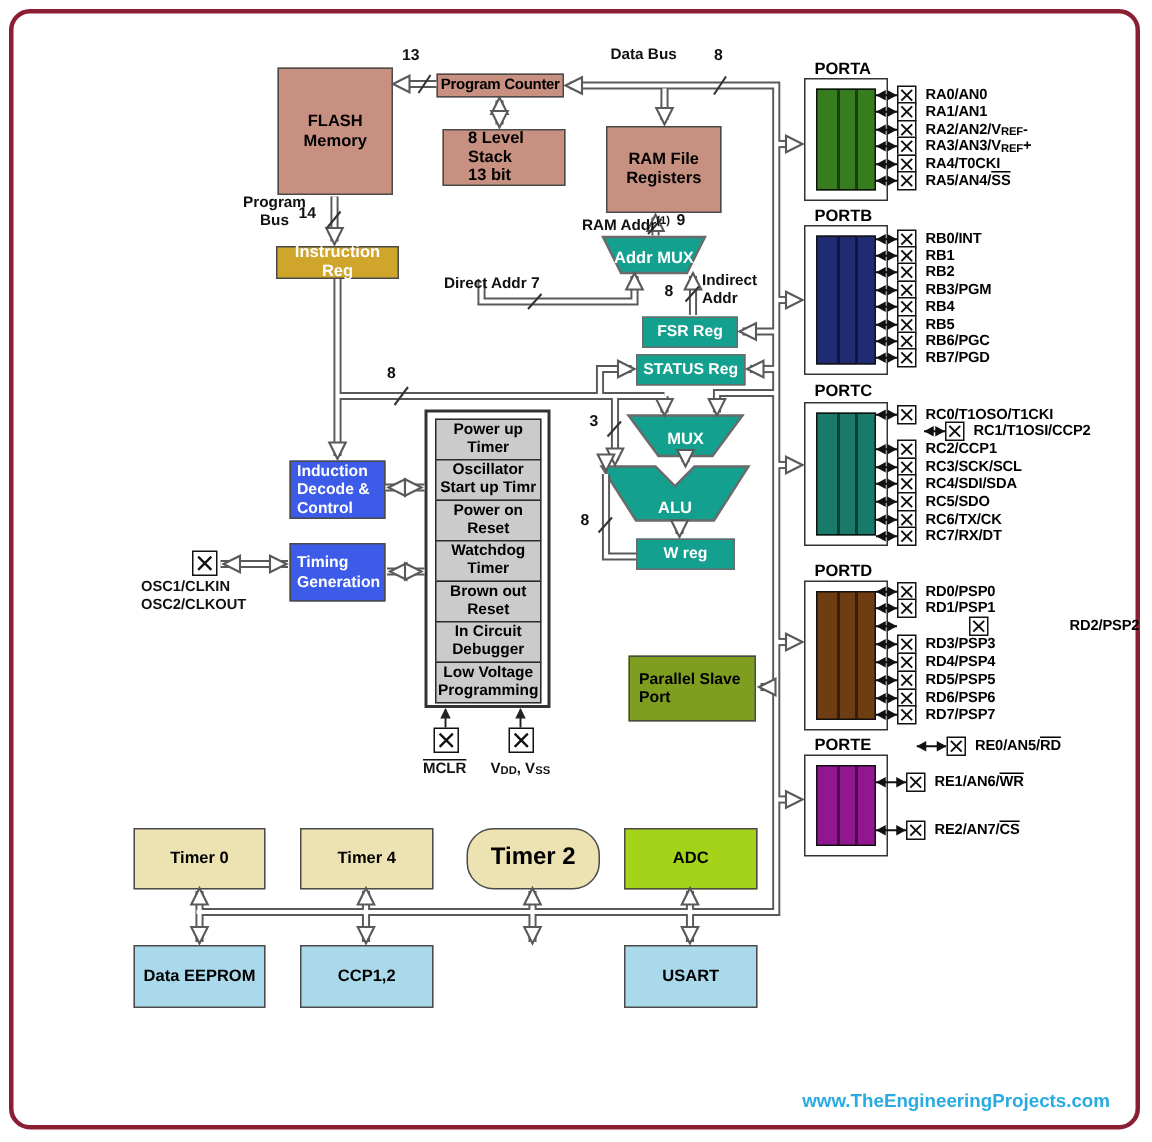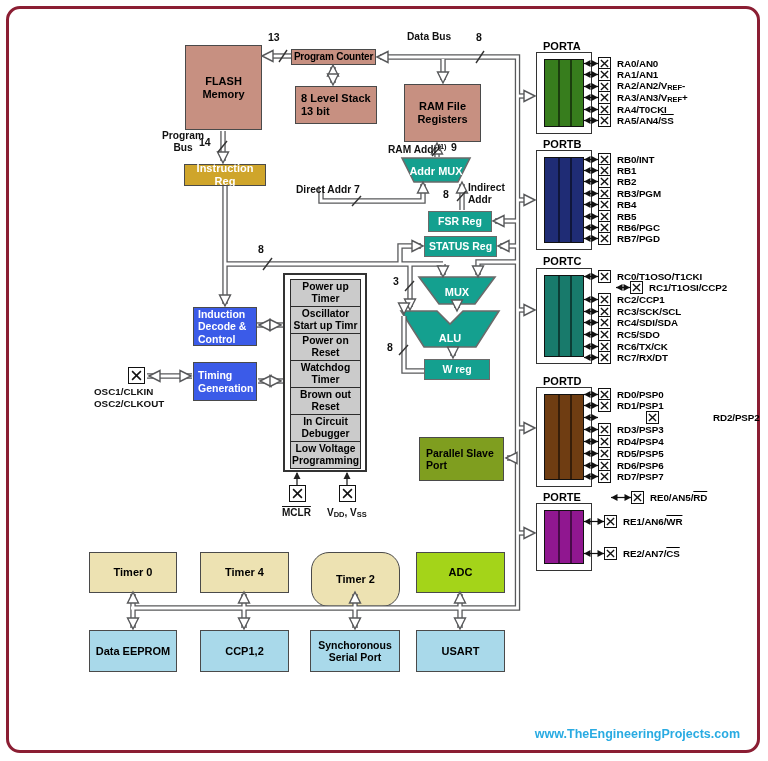--- a/index.html
+++ b/index.html
@@ -174,21 +174,21 @@
       <line x1="457" y1="201" x2="466" y2="191" stroke="#333" stroke-width="1.4"></line>
       <line x1="263" y1="270" x2="272" y2="258" stroke="#333" stroke-width="1.4"></line>
       <line x1="405" y1="291" x2="414" y2="281" stroke="#333" stroke-width="1.4"></line>
       <line x1="399" y1="355" x2="408" y2="345" stroke="#333" stroke-width="1.4"></line>
     </svg>
 
   <div class="blk tan" style="left:185px;top:45px;width:77px;height:85px;font-size:11px;">FLASH<br>Memory</div>
   <div class="blk tan" style="left:291px;top:49px;width:85px;height:16px;font-size:10px;letter-spacing:-0.2px;">
       <span>Program Counter</span>
     </div>
-  <div class="blk tan" style="left:295px;top:86px;width:82px;height:38px;font-size:11px;align-items:flex-start;text-align:left;padding-left:5px;">8 Level Stack<br>13 bit</div>
+  <div class="blk tan" style="left:295px;top:86px;width:82px;height:38px;font-size:11px;align-items:flex-start;text-align:left;padding-left:16px;">8 Level Stack<br>13 bit</div>
   <div class="blk tan" style="left:404px;top:84px;width:77px;height:58px;font-size:11px;">RAM File<br>Registers</div>
   <div class="blk gold" style="left:184px;top:164px;width:82px;height:22px;font-size:11px;">
       <span>Instruction Reg</span>
     </div>
 
   <div class="blk teal" style="left:428px;top:211px;width:64px;height:21px;font-size:10.5px;">
       <span>FSR Reg</span>
     </div>
   <div class="blk teal" style="left:424px;top:236px;width:73px;height:21px;font-size:10.5px;">
       <span>STATUS Reg</span>
@@ -224,34 +224,33 @@
     </div>
 
   <div class="blk olive" style="left:419px;top:437px;width:85px;height:44px;font-size:10.5px;">Parallel Slave<br>Port</div>
 
   <div class="blk beige" style="left:89px;top:552px;width:88px;height:41px;font-size:11px;">
       <span>Timer 0</span>
     </div>
   <div class="blk beige" style="left:200px;top:552px;width:89px;height:41px;font-size:11px;">
       <span>Timer 4</span>
     </div>
-  <div class="blk beige" style="left:311px;top:552px;width:89px;height:55px;font-size:11px;border-radius:18px;">
+  <div class="blk beige" style="left:311px;top:552px;width:89px;height:41px;font-size:16px;border-radius:18px;">
       <span>Timer 2</span>
     </div>
   <div class="blk adc" style="left:416px;top:552px;width:89px;height:41px;font-size:11px;">
       <span>ADC</span>
     </div>
 
   <div class="blk lblue" style="left:89px;top:630px;width:88px;height:42px;font-size:11px;">
       <span>Data EEPROM</span>
     </div>
   <div class="blk lblue" style="left:200px;top:630px;width:89px;height:42px;font-size:11px;">
       <span>CCP1,2</span>
     </div>
-  <div class="blk lblue" style="left:310px;top:630px;width:90px;height:42px;font-size:10.5px;">Synchoronous<br>Serial Port</div>
   <div class="blk lblue" style="left:416px;top:630px;width:89px;height:42px;font-size:11px;">
       <span>USART</span>
     </div>
 
   <span class="lbl num" style="left:268px;top:31px;">13</span>
   <span class="lbl small" style="left:407px;top:31px;">Data Bus</span>
   <span class="lbl num" style="left:476px;top:31px;">8</span>
   <span class="lbl small" style="left:140px;top:130px;text-align:center;width:46px;line-height:12px;margin-left:20px;">Program<br>Bus</span>
   <span class="lbl num" style="left:199px;top:136px;">14</span>
   <span class="lbl small" style="left:388px;top:142px;">RAM Addr<span class="sp">(1)</span></span>

